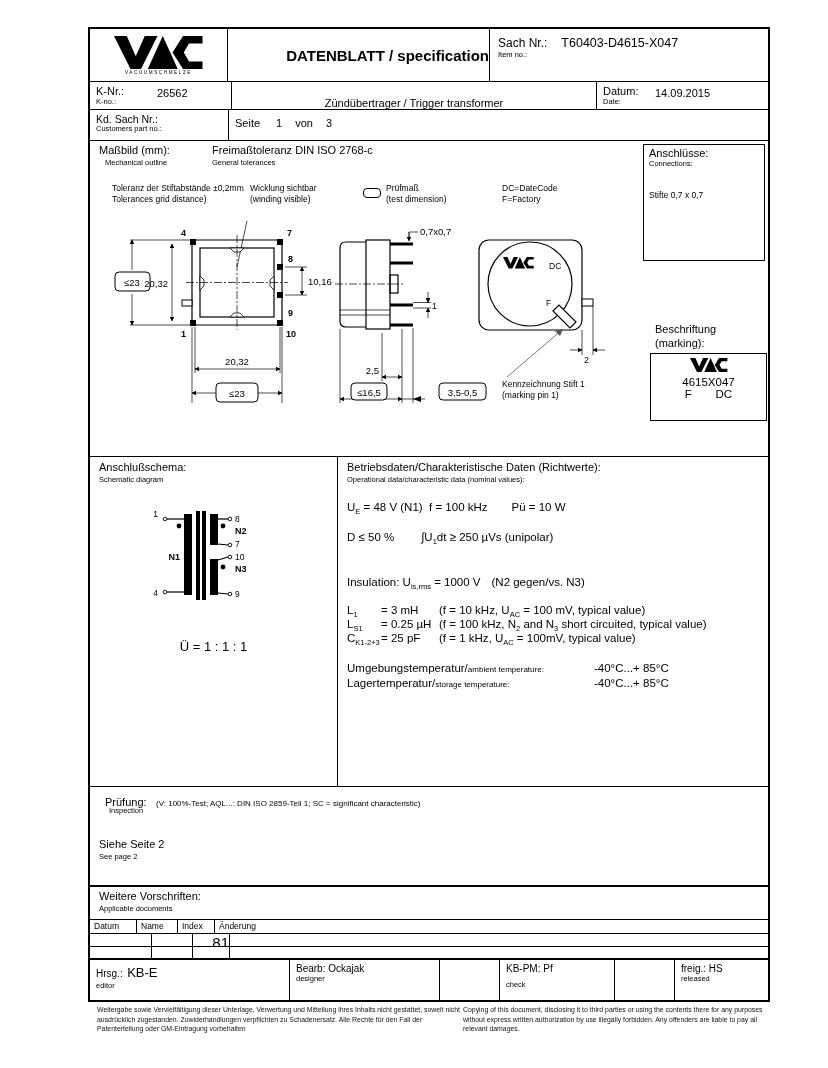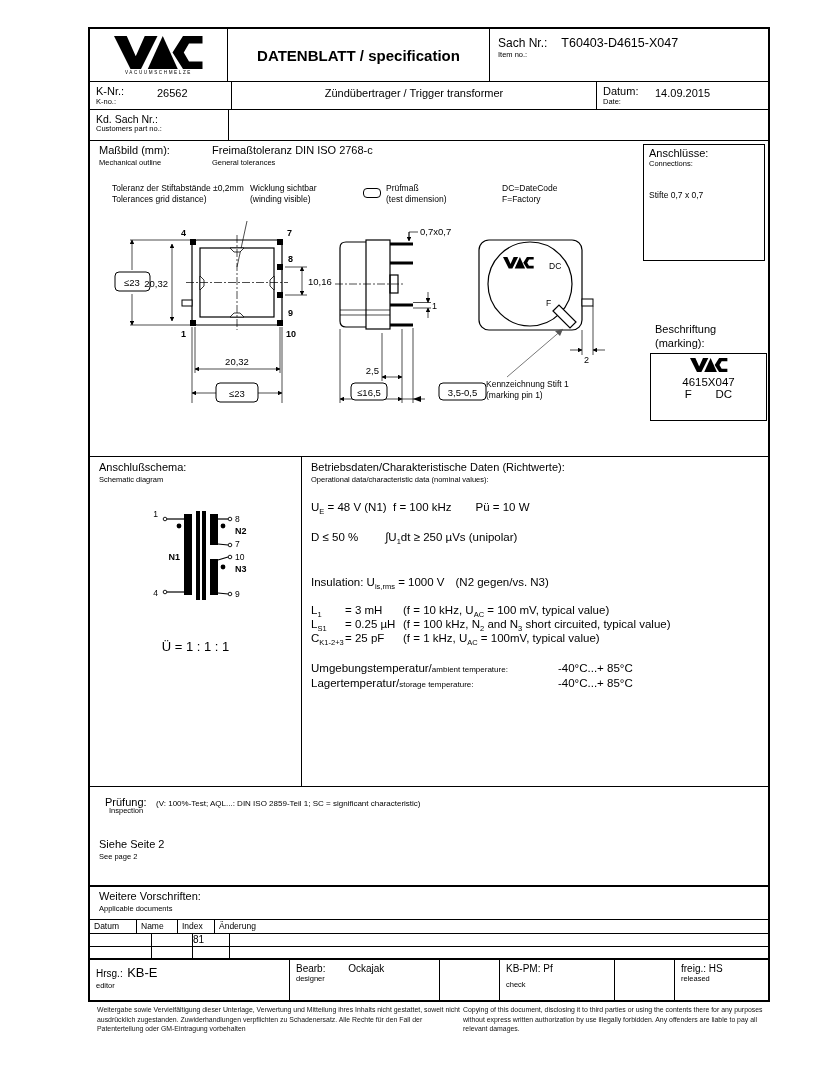--- a/index.html
+++ b/index.html
@@ -13,21 +13,21 @@
   .cell.last { border-right:none; }
   .lbl { font-size:11px; }
   .sub { font-size:7.5px; }
   .val { font-size:11px; }
   svg text { font-family:"Liberation Sans", sans-serif; }
   .dimtxt { font-size:9.5px; }
   .pinnum { font-size:9px; font-weight:bold; }
   
   .logo-cell { width:138px; display:flex; flex-direction:column; align-items:center; justify-content:center; }
   .brand-sub { font-size:4.6px; letter-spacing:1.6px; margin-top:1px; }
-  .title-cell { width:262px; display:flex; align-items:center; justify-content:center; }
+  .title-cell { width:262px; display:flex; align-items:center; justify-content:flex-end; }
   .doc-title { font-size:15px; font-weight:bold; }
   .sach-cell { flex:1; padding:7px 0 0 8px; }
   .sach-line { font-size:12px; font-weight:normal; white-space:pre; }
   .sach-val { margin-left:14px; font-size:12.5px; }
   
   .stack { position:absolute; left:6px; top:3px; line-height:1.15; }
   .opline { white-space:pre; font-size:11.5px; position:absolute; left:9px; }
   sub { font-size:7.5px; }
   .mass { height:316px; position:relative; }
   .abs { position:absolute; }
@@ -76,44 +76,50 @@
   </div>
 
   <div class="row" style="height:28px">
     <div class="cell" style="width:142px">
       <div class="stack">
             <div class="lbl">K-Nr.:</div>
             <div class="sub">K-no.:</div>
           </div>
       <div class="val abs" style="left:67px;top:5px">26562</div>
     </div>
-    <div class="cell" style="width:365px;display:flex;align-items:flex-start;justify-content:center">
+    <div class="cell" style="width:365px;display:flex;align-items:flex-end;justify-content:center">
       <div class="lbl" style="margin-top:5px">Zündübertrager / Trigger transformer</div>
     </div>
     <div class="cell last" style="flex:1">
       <div class="stack">
             <div class="lbl">Datum:</div>
             <div class="sub">Date:</div>
           </div>
       <div class="val abs" style="left:58px;top:5px">14.09.2015</div>
     </div>
   </div>
 
   <div class="row" style="height:31px">
     <div class="cell" style="width:139px">
       <div class="stack">
             <div style="font-size:10.5px">Kd. Sach Nr.:</div>
             <div class="sub">Customers part no.:</div>
           </div>
     </div>
+    <div class="cell last" style="flex:1">
+      <div class="stack" style="white-space:nowrap">
+        <div><span class="lbl">Seite</span><span class="lbl" style="margin-left:16px">1</span><span class="lbl" style="margin-left:13px">von</span><span class="lbl" style="margin-left:13px">3</span></div>
+        <div><span class="sub">Page</span><span class="sub" style="margin-left:48px">of</span></div>
+      </div>
+    </div>
   </div>
 
   <div class="row mass">
     <div class="abs lbl" style="left:9px;top:3px">Maßbild (mm):</div>
-    <div class="abs sub" style="left:9px;top:17px">Mechanical outline</div>
+    <div class="abs sub" style="left:15px;top:17px">Mechanical outline</div>
     <div class="abs lbl" style="left:122px;top:3px">Freimaßtoleranz DIN ISO 2768-c</div>
     <div class="abs sub" style="left:122px;top:17px">General tolerances</div>
 
     <div class="box-ansch">
       <div class="lbl">Anschlüsse:</div>
       <div class="sub">Connections:</div>
       <div class="small85" style="margin-top:22px">Stifte 0,7 x 0,7</div>
     </div>
 
     <div class="abs small85" style="left:22px;top:42px">
@@ -240,21 +246,21 @@
       <rect x="105" y="62" width="11" height="7" fill="#fff" stroke="#000" stroke-width="1"></rect>
       <line class="thin" x1="105" y1="93" x2="105" y2="118"></line>
       <line class="thin" x1="116" y1="69" x2="116" y2="118"></line>
       <line class="thin" x1="93" y1="113" x2="105" y2="113" marker-end="url(#a3)"></line>
       <line class="thin" x1="128" y1="113" x2="116" y2="113" marker-end="url(#a3)"></line>
       <text x="107" y="126" font-size="9">2</text>
       <line x1="86" y1="92" x2="30" y2="140" stroke="#555" stroke-width="0.8"></line>
       <polygon points="86,92 78,94 83,99" fill="#555"></polygon>
     </svg>
 
-    <div class="abs small85" style="left:396px;top:238px">
+    <div class="abs small85" style="left:412px;top:238px">
       <div>Kennzeichnung Stift 1</div>
       <div>(marking pin 1)</div>
     </div>
 
     <div class="abs lbl" style="left:565px;top:182px;line-height:1.25">
       <div>Beschriftung</div>
       <div>(marking):</div>
     </div>
     <div class="mark-box">
       <svg width="38" height="14" viewBox="0 0 120 44">
@@ -262,21 +268,21 @@
           </svg>
       <div style="font-size:11.5px">4615X047</div>
       <div style="font-size:11.5px;display:flex;justify-content:space-around;padding:0 22px">
         <span>F</span>
         <span>DC</span>
       </div>
     </div>
   </div>
 
   <div class="row" style="height:330px">
-    <div class="cell" style="width:212px">
+    <div class="cell" style="width:248px">
       <div class="abs lbl" style="left:9px;top:4px">Anschlußschema:</div>
       <div class="abs sub" style="left:9px;top:18px">Schematic diagram</div>
       <svg class="abs" style="left:48px;top:50px" width="125" height="100" viewBox="0 0 125 100">
         <text x="20" y="10" font-size="8.5" text-anchor="end">1</text>
         <circle cx="27" cy="12" r="1.8" fill="#fff" stroke="#000" stroke-width="0.9"></circle>
         <line x1="29" y1="12" x2="46" y2="12" stroke="#000" stroke-width="1.2"></line>
         <text x="20" y="89" font-size="8.5" text-anchor="end">4</text>
         <circle cx="27" cy="85" r="1.8" fill="#fff" stroke="#000" stroke-width="0.9"></circle>
         <line x1="29" y1="85" x2="46" y2="85" stroke="#000" stroke-width="1.2"></line>
         <rect x="46" y="7" width="8" height="81"></rect>
@@ -336,37 +342,37 @@
 
   <div class="row" style="height:14px">
     <div class="cell rev-h" style="width:47px">Datum</div>
     <div class="cell rev-h" style="width:41px">Name</div>
     <div class="cell rev-h" style="width:37px">Index</div>
     <div class="cell last rev-h" style="flex:1">Änderung</div>
   </div>
   <div class="row" style="height:13px">
     <div class="cell" style="width:62px"></div>
     <div class="cell" style="width:41px"></div>
-    <div class="cell" style="width:37px;font-size:10px;text-align:left">81</div>
+    <div class="cell" style="width:37px;font-size:15px;text-align:right">81</div>
     <div class="cell last" style="flex:1"></div>
   </div>
   <div class="row" style="height:13px;border-bottom-width:2px">
     <div class="cell" style="width:62px"></div>
     <div class="cell" style="width:41px"></div>
     <div class="cell" style="width:37px"></div>
     <div class="cell last" style="flex:1"></div>
   </div>
 
   <div class="row" style="height:40px;border-bottom:none">
     <div class="cell" style="width:200px;padding:3px 0 0 6px">
       <div><span class="foot-label">Hrsg.:</span> <span class="foot-big">KB-E</span></div>
       <div class="sub">editor</div>
     </div>
     <div class="cell" style="width:150px;padding:3px 0 0 6px">
-      <div class="foot-label"><span>Bearb:</span> <span style="margin-left:20px">Ockajak</span></div>
+      <div class="foot-label"><span>Bearb:</span> <span style="margin-left:0">Ockajak</span></div>
       <div class="sub" style="margin-top:0">designer</div>
     </div>
     <div class="cell" style="width:60px"></div>
     <div class="cell" style="width:115px;padding:3px 0 16px 6px">
       <div class="foot-label"><span>KB-PM:</span> <span>Pf</span></div>
       <div class="sub" style="margin-top:6px">check</div>
     </div>
     <div class="cell" style="width:60px"></div>
     <div class="cell last" style="flex:1;padding:3px 0 0 6px">
       <div class="foot-label"><span>freig.:</span> <span>HS</span></div>

